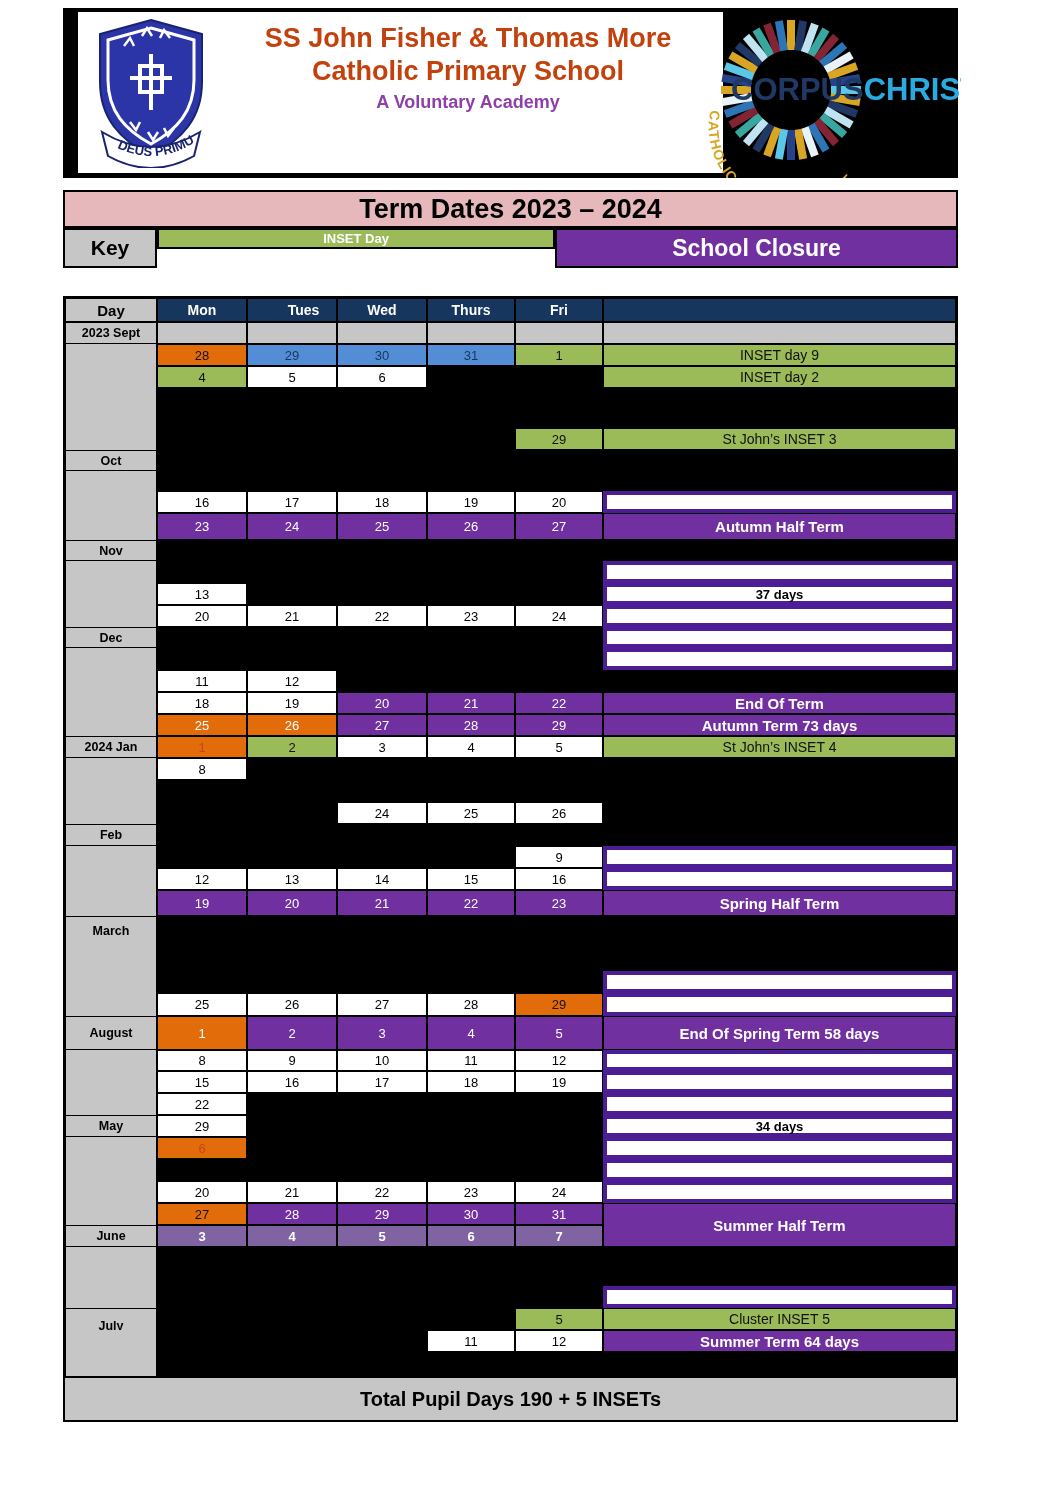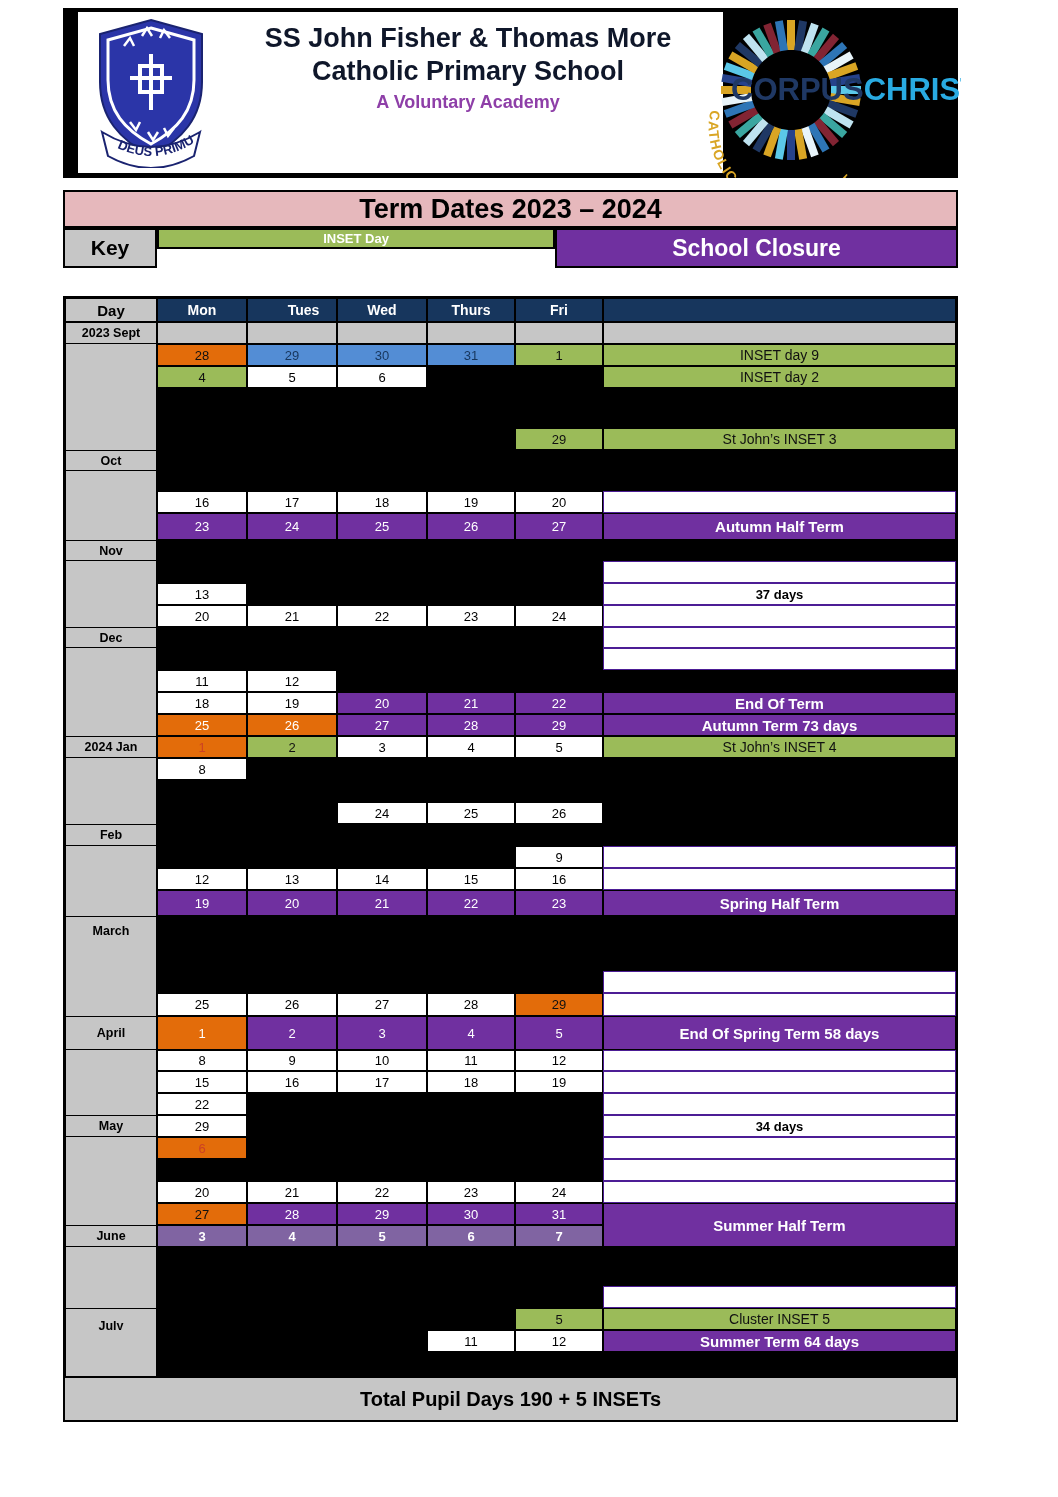--- a/index.html
+++ b/index.html
@@ -4,21 +4,21 @@
 <style>
   html,body{margin:0;padding:0;}
   body{width:1058px;height:1497px;background:#fff;font-family:"Liberation Sans",sans-serif;}
   .page{position:relative;width:1058px;height:1497px;background:#fff;overflow:hidden;}
 
   
   .header-band{position:absolute;left:63px;top:8px;width:895px;height:170px;background:#000;}
   .logo-box{position:absolute;left:15px;top:4px;width:645px;height:161px;background:#fff;}
   .crest{position:absolute;left:12px;top:4px;width:122px;height:152px;}
   .school-text{position:absolute;left:140px;top:10px;width:500px;text-align:center;}
-  .school-name{font-weight:bold;color:#0f172a;font-size:27px;line-height:33px;}
+  .school-name{font-weight:bold;color:#c2410c;font-size:27px;line-height:33px;}
   .academy{font-weight:bold;color:#8e3fa8;font-size:18px;margin-top:4px;}
   .motto{color:#4a4a4a;font-size:12.5px;margin-top:10px;}
   .trust-logo{position:absolute;left:640px;top:0px;width:258px;height:170px;}
 
   
   .title-bar{position:absolute;left:63px;top:190px;width:895px;height:38px;background:#e6b8bc;
     border:2px solid #000;box-sizing:border-box;display:flex;align-items:center;justify-content:center;
     font-size:27px;font-weight:bold;color:#000;}
   .key-label{position:absolute;left:63px;top:228px;width:94px;height:40px;background:#c6c6c6;
     border:2px solid #000;box-sizing:border-box;display:flex;align-items:center;justify-content:center;
@@ -45,21 +45,21 @@
   .ck{background:#000;}
   .cw{background:#fff;color:#000;border:1px solid #000;}
   .cg{background:#9bbb59;color:#111;border:1px solid #000;}
   .co{background:#e36c0a;color:#111;border:1px solid #000;}
   .cp{background:#7030a0;color:#fff;border:1px solid #000;}
   .clp{background:#8064a2;color:#fff;font-weight:bold;border:1px solid #000;}
   .cb{background:#538dd5;color:#17365d;border:1px solid #000;}
   .cgy{background:#c6c6c6;border:1px solid #000;}
   .tw{color:#fff;} .tr{color:#cc4125;}
   .ng{background:#9bbb59;color:#111;border:1px solid #000;font-size:14px;}
-  .nw{background:#fff;color:#000;border:1px solid #4c1d95;font-weight:bold;font-size:13px;}
+  .nw{background:#fff;color:#000;border:4px solid #4c1d95;font-weight:bold;font-size:13px;}
   .np{background:#7030a0;color:#fff;border:1px solid #000;font-weight:bold;font-size:15px;}
   .nk{background:#000;}
   .ngy{background:#c6c6c6;border:1px solid #000;}
   .footer-row{background:#c6c6c6;border-top:2px solid #000;display:flex;align-items:center;justify-content:center;
     font-size:20px;font-weight:bold;color:#000;height:42px;}
 </style>
 </head>
 <body>
 
 <div class="page">
@@ -426,21 +426,21 @@
       <div class="crow" style="height: 23px;">
         <div class="cell mc" style="width: 92px; height: 23px;"></div>
         <div class="cell cw" style="width: 90px; height: 23px;">25</div>
         <div class="cell cw" style="width: 90px; height: 23px;">26</div>
         <div class="cell cw" style="width: 90px; height: 23px;">27</div>
         <div class="cell cw" style="width: 88px; height: 23px;">28</div>
         <div class="cell co" style="width: 88px; height: 23px;">29</div>
         <div class="cell nw" style="width: 353px; height: 23px;"></div>
       </div>
       <div class="crow" style="height: 34px;">
-        <div class="cell mcl" style="width: 92px; height: 34px;">April</div>
+        <div class="cell mcl" style="width: 92px; height: 34px;">August</div>
         <div class="cell co tw" style="width: 90px; height: 34px;">1</div>
         <div class="cell cp" style="width: 90px; height: 34px;">2</div>
         <div class="cell cp" style="width: 90px; height: 34px;">3</div>
         <div class="cell cp" style="width: 88px; height: 34px;">4</div>
         <div class="cell cp" style="width: 88px; height: 34px;">5</div>
         <div class="cell np" style="width: 353px; height: 34px;">End Of Spring Term 58 days</div>
       </div>
       <div class="crow" style="height: 21px;">
         <div class="cell mc" style="width: 92px; height: 21px;"></div>
         <div class="cell cw" style="width: 90px; height: 21px;">8</div>

